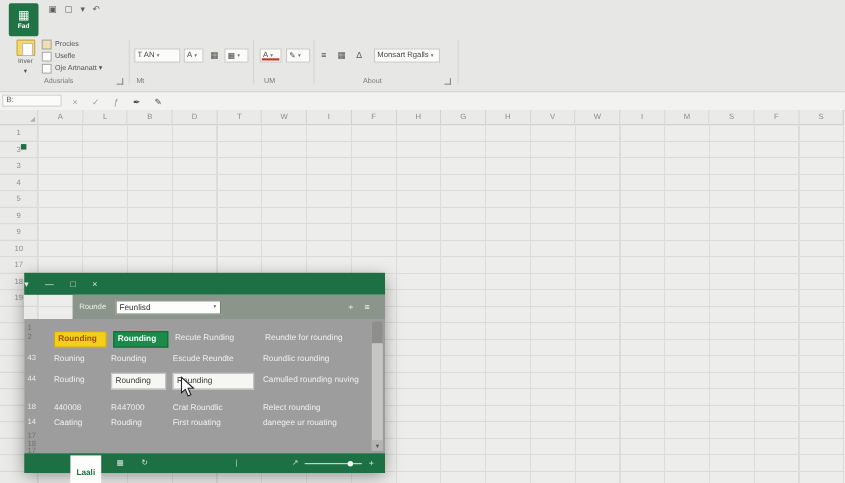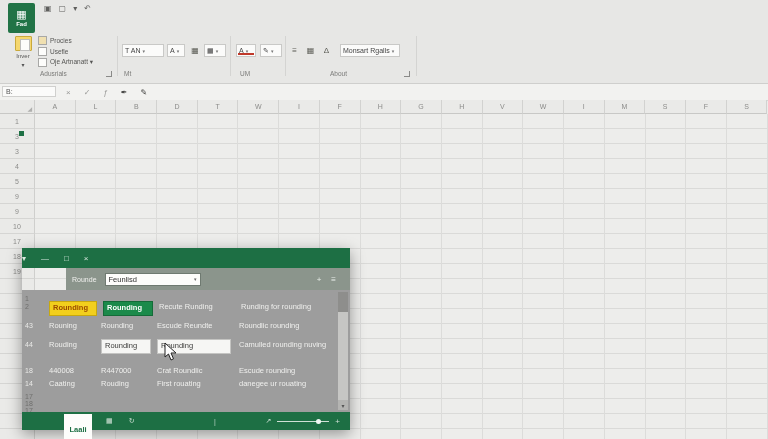--- a/index.html
+++ b/index.html
@@ -276,42 +276,42 @@
           <span class="dcell c1"></span>
           <span class="dcell c2"></span>
           <span class="dcell c3"></span>
           <span class="dcell c4"></span>
         </div>
         <div class="drow" style="height: 19px;">
           <span class="dnum dim">2</span>
           <span class="dcell c1 yellow">Rounding</span>
           <span class="dcell c2 green">Rounding</span>
           <span class="dcell c3">Recute Runding</span>
-          <span class="dcell c4">Runding for rounding</span>
+          <span class="dcell c4">Reundte for rounding</span>
         </div>
         <div class="drow" style="height: 19px;">
           <span class="dnum">43</span>
           <span class="dcell c1">Rouning</span>
           <span class="dcell c2">Rounding</span>
           <span class="dcell c3">Escude Reundte</span>
           <span class="dcell c4">Roundlic rounding</span>
         </div>
         <div class="drow" style="height: 26px;">
           <span class="dnum">44</span>
           <span class="dcell c1">Rouding</span>
           <span class="dcell c2 input">Rounding</span>
           <span class="dcell c3 input">Rounding</span>
           <span class="dcell c4">Camulled rounding nuving</span>
         </div>
         <div class="drow" style="height: 13px;">
           <span class="dnum">18</span>
           <span class="dcell c1">440008</span>
           <span class="dcell c2">R447000</span>
           <span class="dcell c3">Crat Roundlic</span>
-          <span class="dcell c4">Escude rounding</span>
+          <span class="dcell c4">Relect rounding</span>
         </div>
         <div class="drow" style="height: 13px;">
           <span class="dnum">14</span>
           <span class="dcell c1">Caating</span>
           <span class="dcell c2">Rouding</span>
           <span class="dcell c3">First rouating</span>
           <span class="dcell c4">danegee ur rouating</span>
         </div>
         <div class="drow" style="height: 7px;">
           <span class="dnum dim">17</span>

